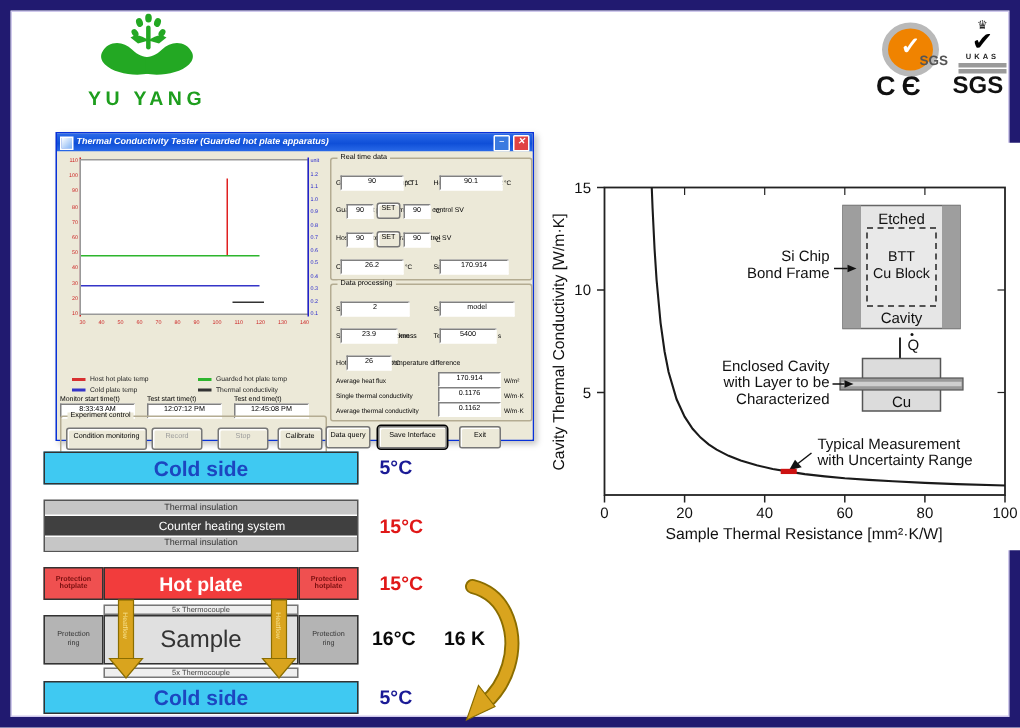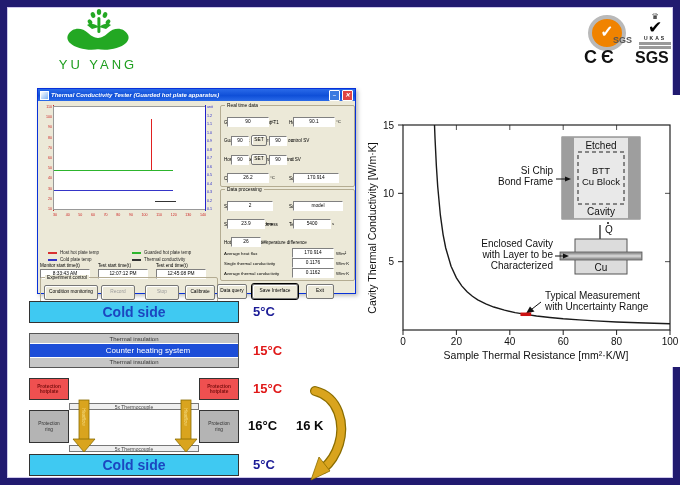--- a/index.html
+++ b/index.html
@@ -4,21 +4,21 @@
 <style>
   html,body{margin:0;padding:0;}
   body{width:680px;height:485px;position:relative;overflow:hidden;
        font-family:"Liberation Sans",sans-serif;background:#211a70;}
   .abs{position:absolute;}
   .frame{position:absolute;inset:0;background:#fff;border:7px solid #211a70;
          box-shadow:inset 0 0 0 1px #cfc8ec;}
 
   
   .logo{left:26px;top:2px;width:130px;height:66px;text-align:center;}
-  .logo-text{color:#1e9e1e;font-weight:normal;font-size:13px;letter-spacing:3px;margin-top:-2px;}
+  .logo-text{color:#1e9e1e;font-weight:bold;font-size:13px;letter-spacing:3px;margin-top:-2px;}
 
   
   .sgs-badge{left:581px;top:8px;width:30px;height:28px;border-radius:50%;
              background:#f08300;border:4px solid #b9b9b9;color:#fff;
              font-weight:bold;font-size:16px;line-height:26px;text-align:center;}
   .sgs-badge-label{left:606px;top:28px;font-size:9px;font-weight:bold;color:#555;}
   .ukas-badge{left:629px;top:6px;width:38px;height:46px;text-align:center;line-height:1;}
   .ukas-crown{font-size:8px;color:#222;}
   .ukas-check{font-size:17px;color:#000;margin-top:-2px;}
   .ukas-label{font-size:5px;font-weight:bold;letter-spacing:2px;color:#222;}
@@ -93,21 +93,21 @@
 
   
   .diagram{left:18px;top:292px;width:322px;height:188px;}
   .bar{position:absolute;border:1px solid #333;box-sizing:border-box;
        display:flex;align-items:center;justify-content:center;}
   .cy{background:#3fc9f2;color:#1c46c0;font-weight:bold;font-size:14px;}
   .grayblock{background:#fff;border:1px solid #555;box-sizing:border-box;
              display:flex;flex-direction:column;gap:1px;position:absolute;}
   .stripe{display:flex;align-items:center;justify-content:center;}
   .ins{background:#c6c6c6;color:#333;font-size:6px;}
-  .red{background:#1d4ed8;padding-left:28px;}
+  .red{background:#404040;padding-left:28px;}
   .prot{font-size:4.8px;line-height:1.1;text-align:center;font-weight:bold;}
   .prot.hp{background:#ef5050;color:#7a1010;}
   .prot.ring{background:#b4b4b4;color:#333;}
   .thermo{background:#efefef;border:1px solid #777;color:#444;font-size:5px;
           position:absolute;display:flex;align-items:center;justify-content:center;box-sizing:border-box;}
   .tlabel{position:absolute;font-weight:bold;font-size:13px;white-space:nowrap;}
   .t-navy{color:#1b1b96;}
   .t-red{color:#e01818;}
   .t-black{color:#0a0a0a;}
 </style>
@@ -401,31 +401,37 @@
       <div class="stripe ins" style="height:10px;">Thermal insulation</div>
       <div class="stripe red" style="height:13px;color:#fff;font-size:8px;">Counter heating system</div>
       <div class="stripe ins" style="height:10px;">Thermal insulation</div>
     </div>
     <div class="tlabel t-red" style="left:228px;top:44px;">15°C</div>
 
     <div class="bar prot hp" style="left:4px;top:79px;width:40px;height:22px;">
       <span><span>Protection</span><br>
       <span>hotplate</span></span>
     </div>
+    <div class="bar" style="left:44px;top:79px;width:130px;height:22px;background:#f23c3c;color:#fff;font-weight:bold;font-size:13px;">
+      <span>Hot plate</span>
+    </div>
     <div class="bar prot hp" style="left:174px;top:79px;width:40px;height:22px;">
       <span><span>Protection</span><br>
       <span>hotplate</span></span>
     </div>
     <div class="tlabel t-red" style="left:228px;top:82px;">15°C</div>
 
     <div class="thermo" style="left:44px;top:104px;width:130px;height:7px;">5x Thermocouple</div>
 
     <div class="bar prot ring" style="left:4px;top:111px;width:40px;height:33px;font-weight:normal;">
       <span><span>Protection</span><br>
       <span>ring</span></span>
+    </div>
+    <div class="bar" style="left:44px;top:111px;width:130px;height:33px;background:#e0e0e0;color:#333;font-size:16px;">
+      <span>Sample</span>
     </div>
     <div class="bar prot ring" style="left:174px;top:111px;width:40px;height:33px;font-weight:normal;">
       <span><span>Protection</span><br>
       <span>ring</span></span>
     </div>
     <div class="tlabel t-black" style="left:223px;top:119px;">16°C</div>
     <div class="tlabel t-black" style="left:271px;top:119px;">16 K</div>
 
     <div class="thermo" style="left:44px;top:146px;width:130px;height:7px;">5x Thermocouple</div>
 

